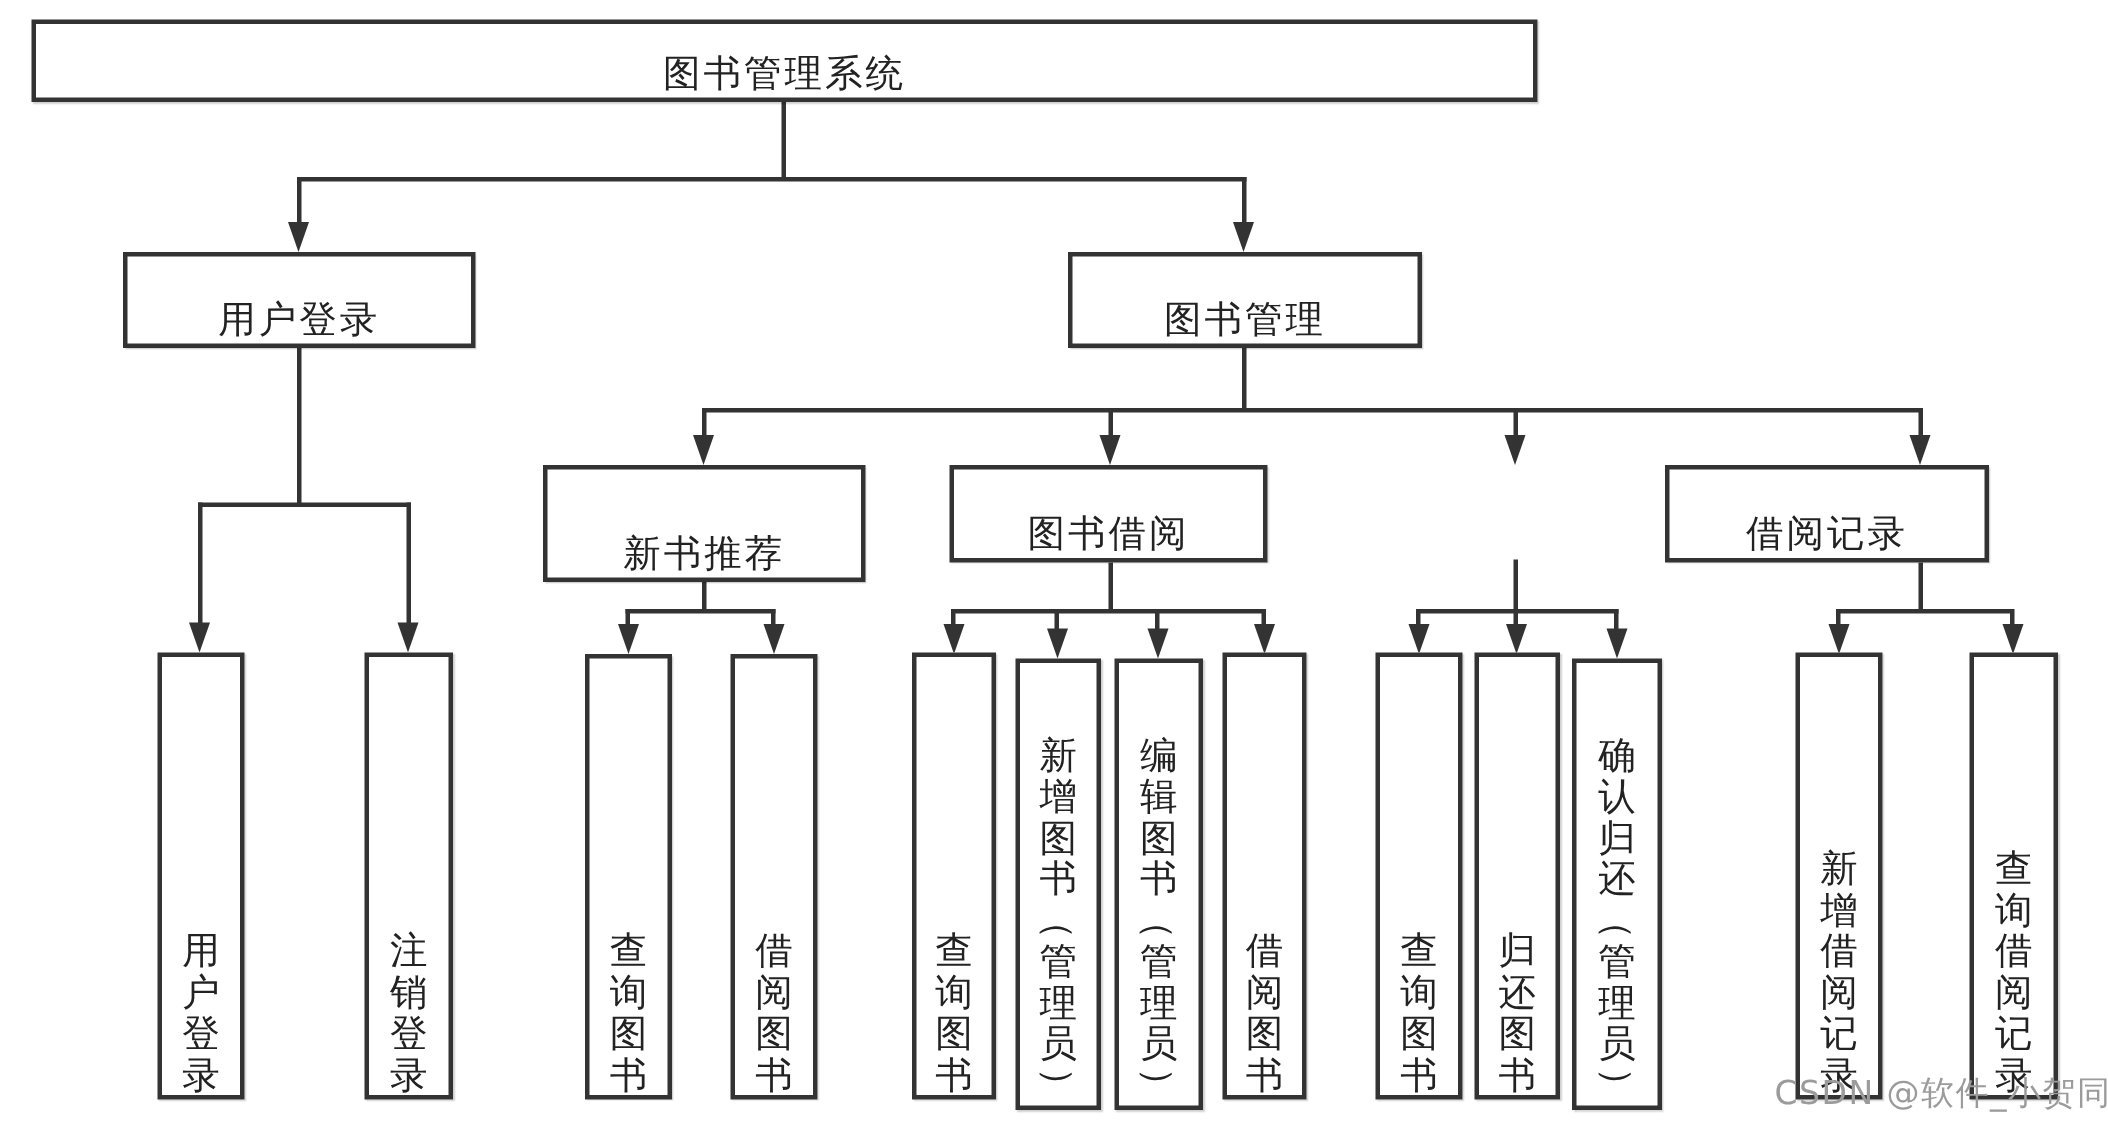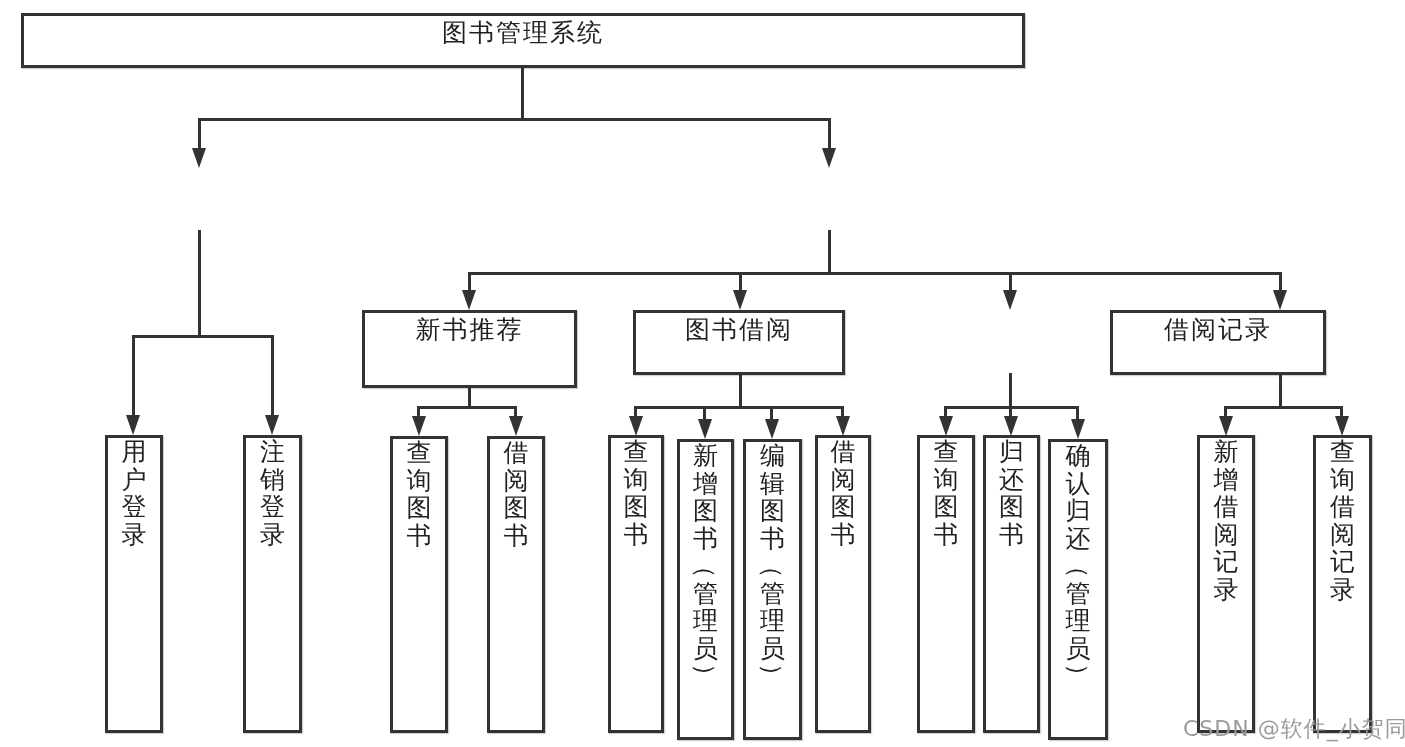--- a/index.html
+++ b/index.html
@@ -9,21 +9,21 @@
     --wm:#9b9b9b;
   }
   html,body{margin:0;padding:0;background:#fff;}
   .stage{
     position:relative;width:1405px;height:747px;background:var(--bg);
     overflow:hidden;font-family:"DejaVu Sans",sans-serif;color:var(--text);
   }
   .node{
     position:absolute;box-sizing:border-box;background:#fff;
     border:3px solid var(--line);
-    display:flex;align-items:flex-start;justify-content:center;
+    display:flex;align-items:flex-end;justify-content:center;
     box-shadow:1px 1px 1px rgba(0,0,0,0.18);
     z-index:2;
   }
   .hnode{font-size:25px;letter-spacing:2px;white-space:nowrap;}
   .vlabel{
     display:flex;flex-direction:column;align-items:center;justify-content:center;
     font-size:25px;
   }
   .vchar{line-height:1.1;display:block;}
   .vchar-rot{transform:rotate(90deg);}
@@ -41,21 +41,27 @@
 </style>
 </head>
 <body>
 
 <div class="stage">
 
   <div class="node hnode" style="left:21px;top:13px;width:1004px;height:55px">
     <span>图书管理系统</span>
   </div>
 
-
+  <div class="node hnode" style="left:82px;top:168px;width:235px;height:64px">
+    <span>用户登录</span>
+  </div>
+
+  <div class="node hnode" style="left:712px;top:168px;width:236px;height:64px">
+    <span>图书管理</span>
+  </div>
 
   <div class="node hnode" style="left:362px;top:310px;width:215px;height:78px">
     <span>新书推荐</span>
   </div>
 
   <div class="node hnode" style="left:633px;top:310px;width:212px;height:65px">
     <span>图书借阅</span>
   </div>
 
 

